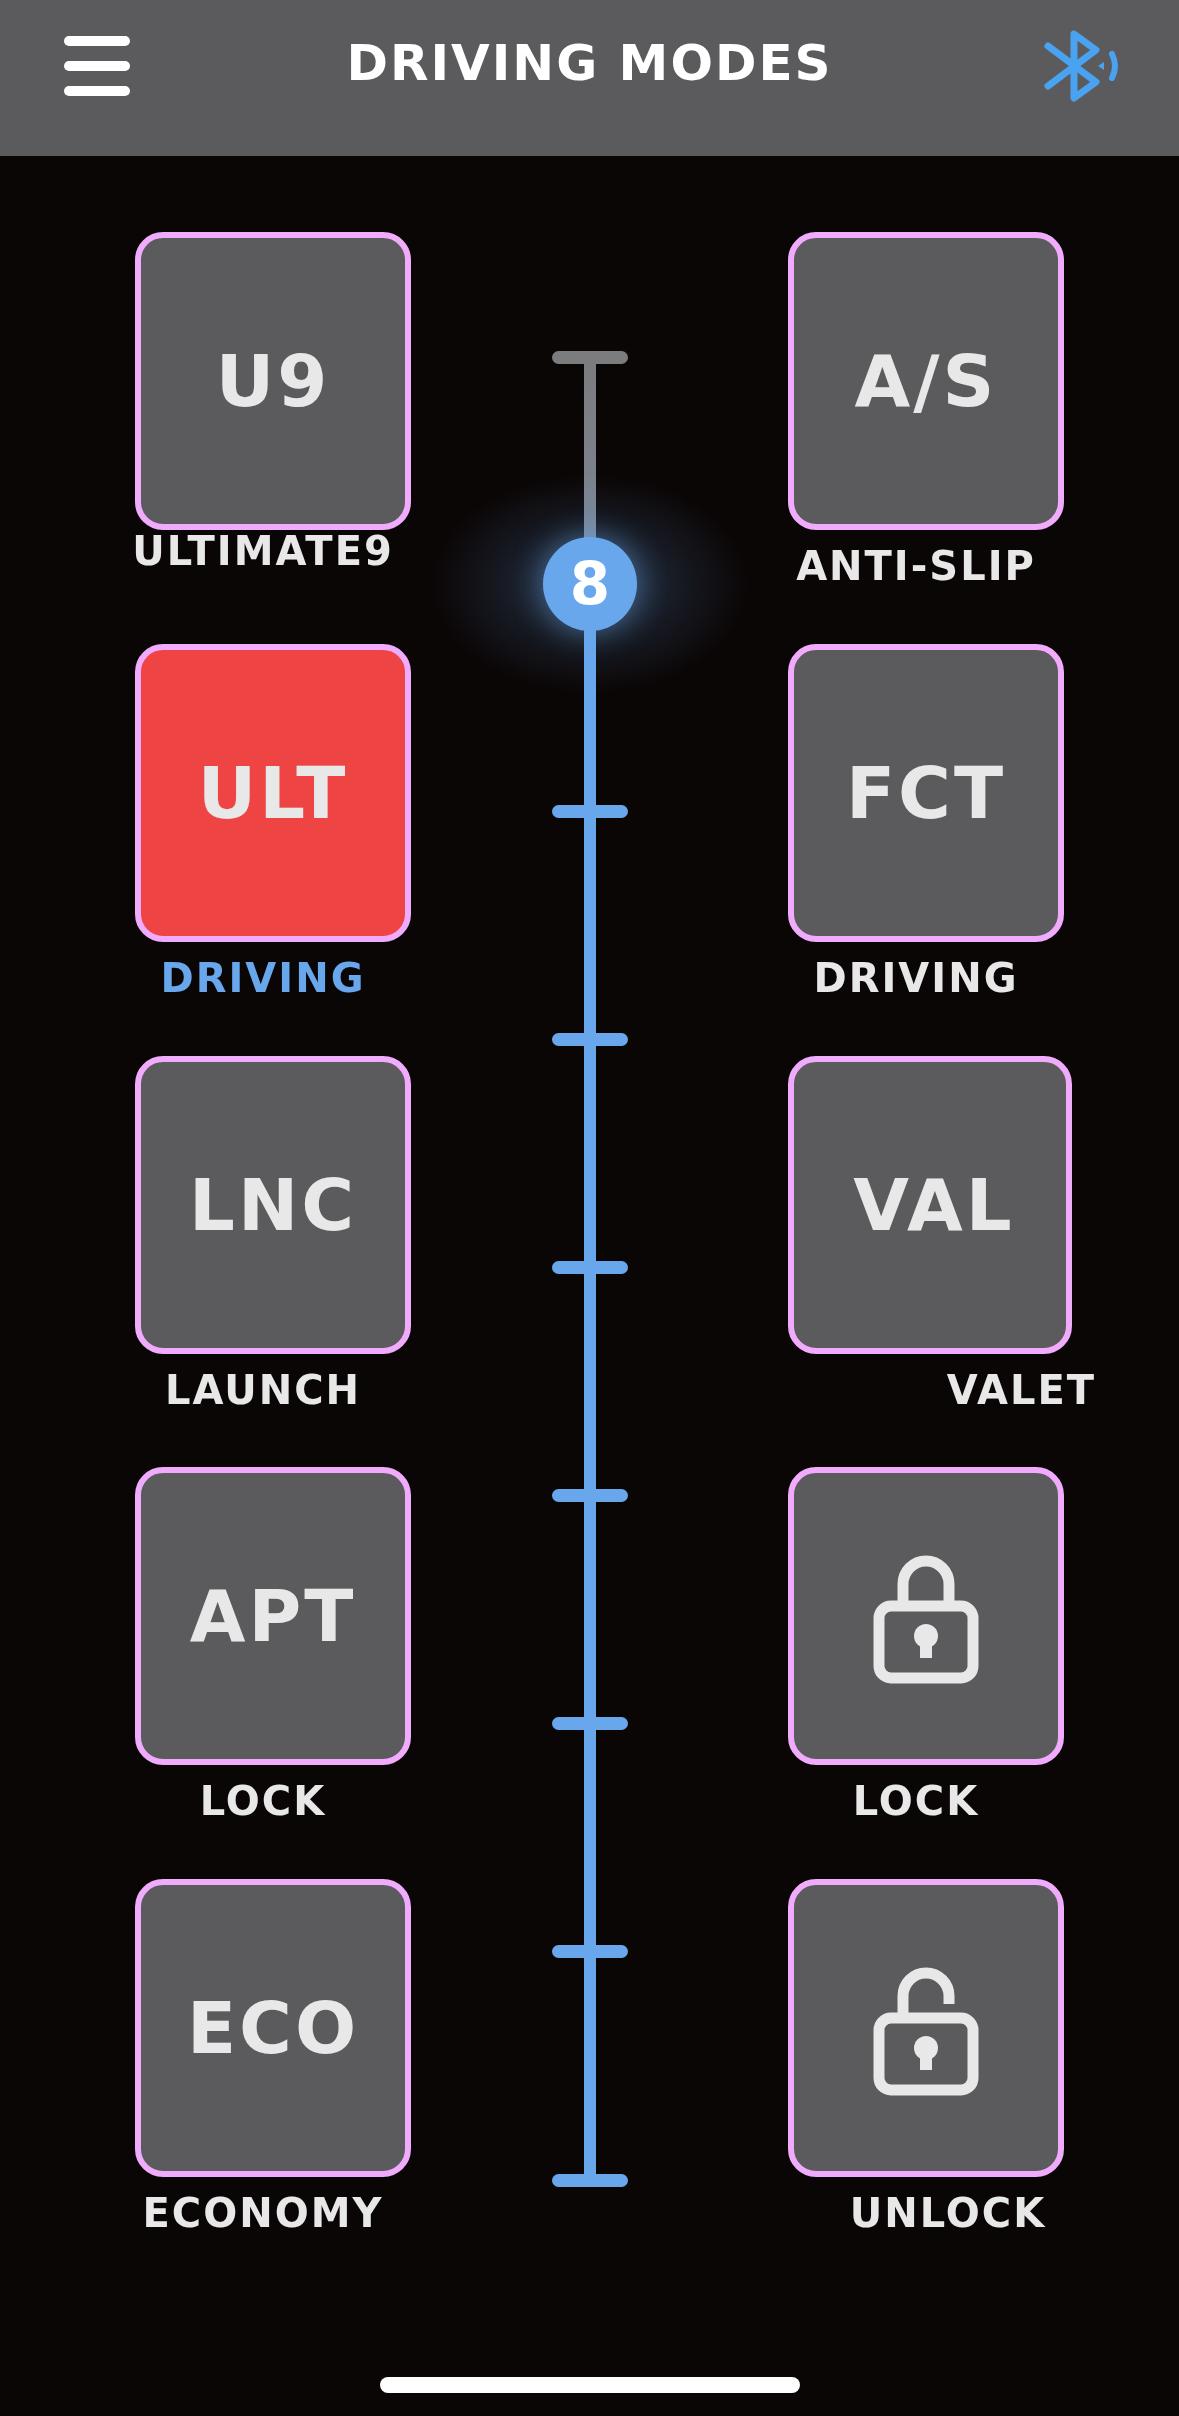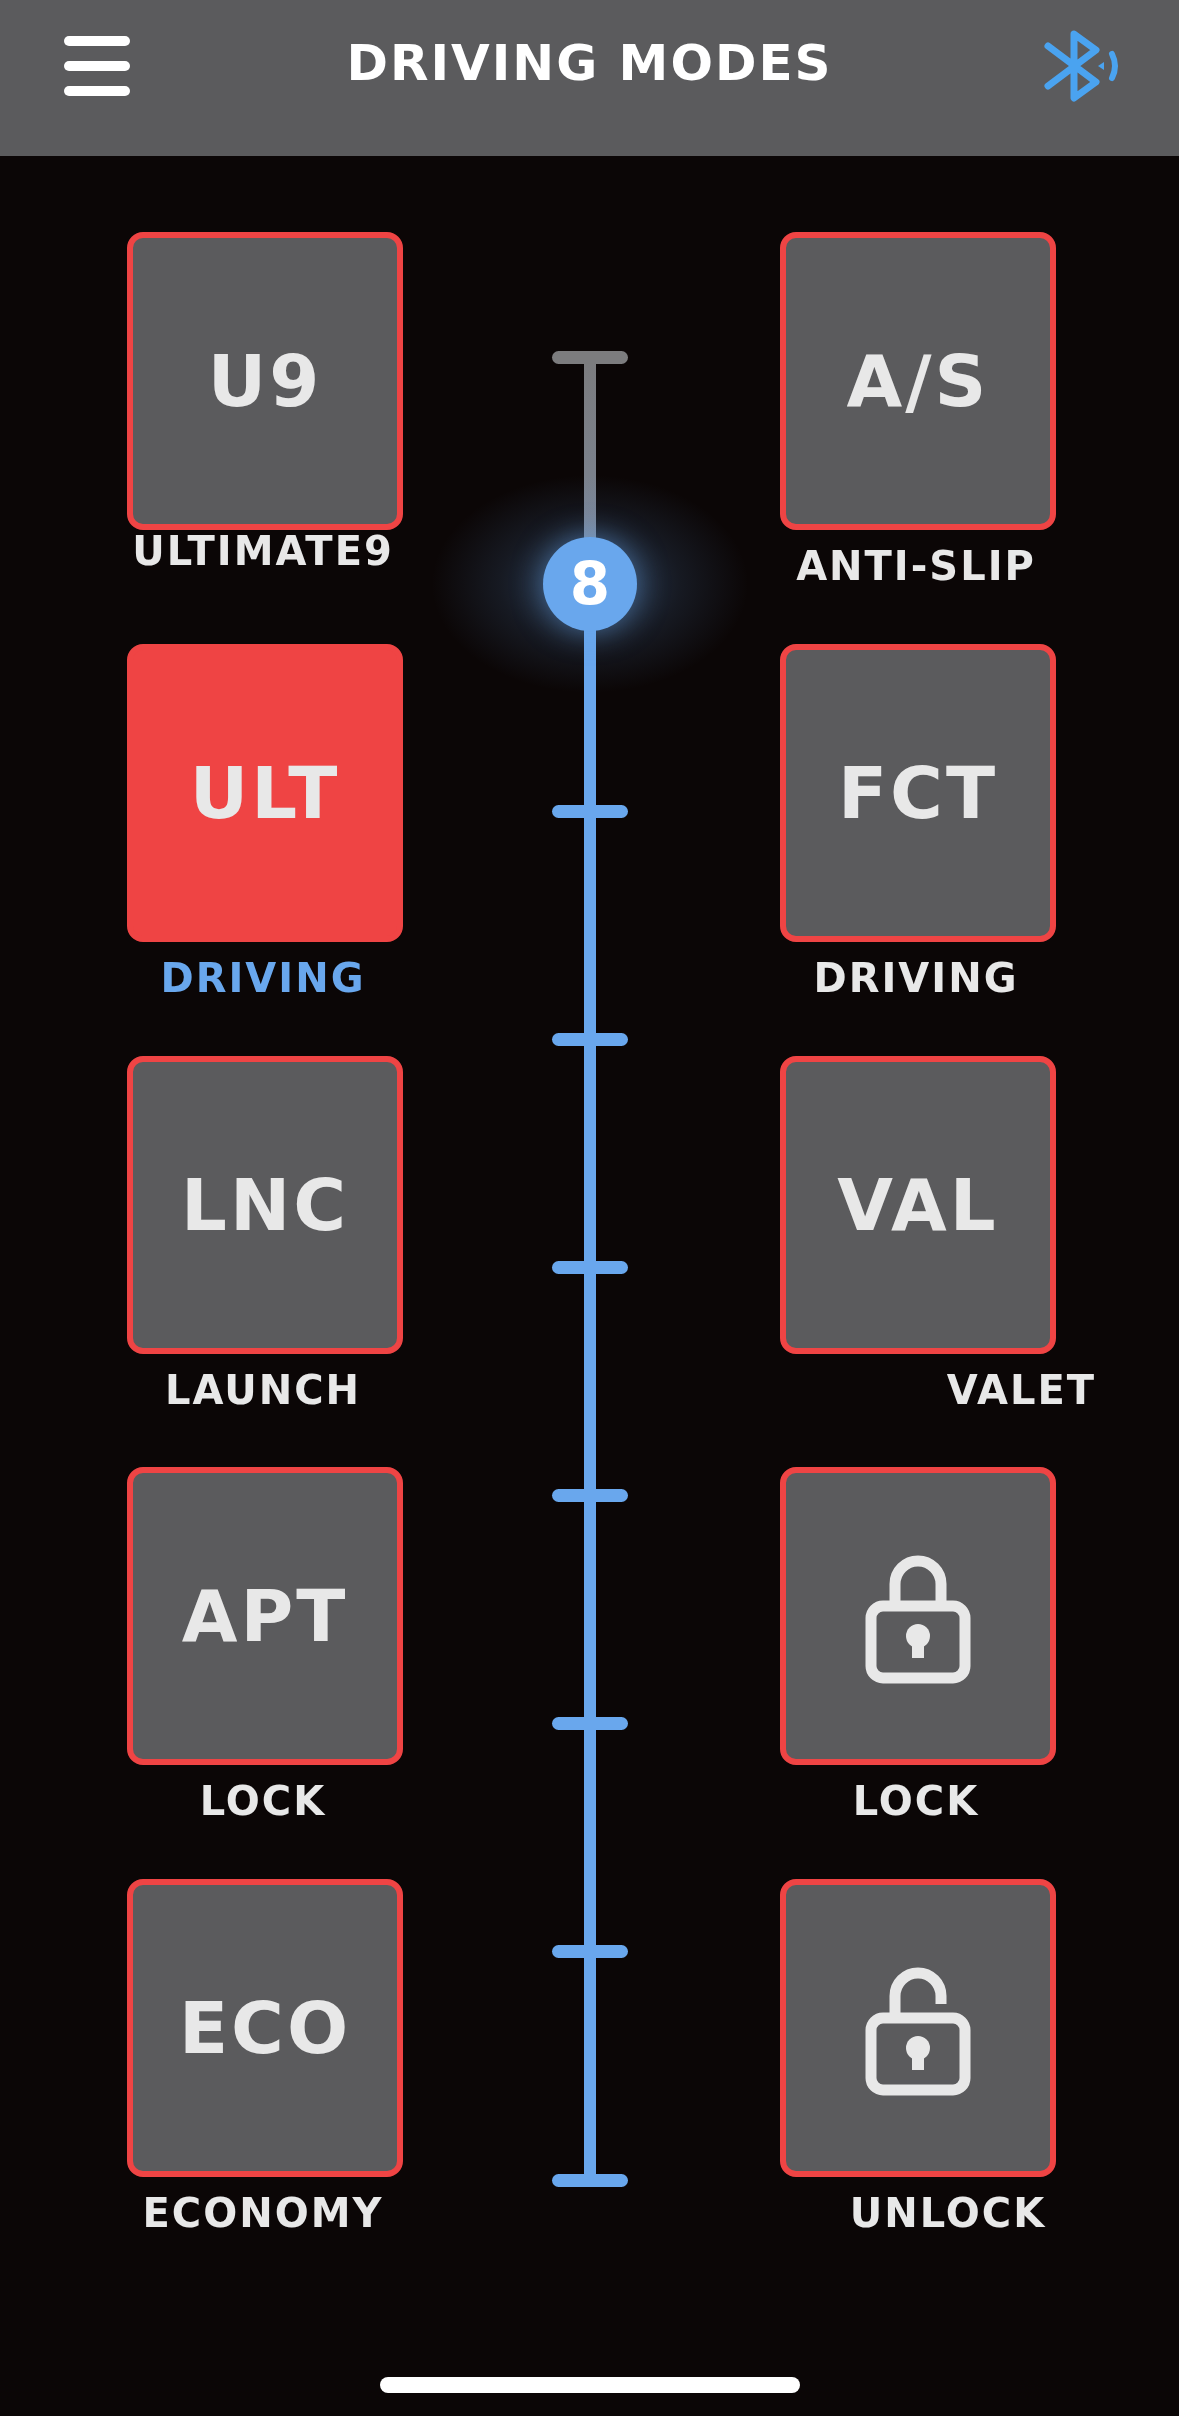--- a/index.html
+++ b/index.html
@@ -12,23 +12,23 @@
   }
   .menu-btn { position:absolute; left:64px; top:36px; width:68px; height:60px; cursor:pointer; }
   .menu-btn span { position:absolute; left:0; width:66px; height:10px; border-radius:5px; background:#ffffff; }
   .title {
     position:absolute; left:0; right:0; top:30px; text-align:center; color:#ffffff;
     font-size:50px; font-weight:bold; letter-spacing:2px; line-height:66px;
   }
   .bt-btn { position:absolute; left:1040px; top:26px; width:84px; height:80px; cursor:pointer; }
 
   .tile {
-    position:absolute; width:264px; height:286px; border:6px solid #ef4444; border-radius:16px;
+    position:absolute; width:264px; height:286px; border:6px solid #f0abfc; border-radius:28px;
     background:#5b5b5d; box-sizing:content-box; cursor:pointer;
-    display:flex; align-items:center; justify-content:center;
+    display:flex; align-items:center; justify-content:center;margin-left:8px;
   }
   .tile.active { background:#ef4444; }
   .tile-code { color:#e8e8e8; font-size:72px; font-weight:bold; letter-spacing:3px; }
   .tile-label {
     position:absolute; width:360px; text-align:center; color:#e8e8e8; font-size:40px;
     font-weight:bold; letter-spacing:2px; line-height:50px;
   }
   .tile-label.active { color:#69a7ed; }
 
   .slider { position:absolute; left:540px; top:340px; width:100px; height:1860px; }
@@ -98,21 +98,21 @@
 <div class="tile" style="left:780px; top:232px;">
   <span class="tile-code">A/S</span>
 </div>
 <div class="tile-label" style="left:736px; top:541px;">ANTI-SLIP</div>
 
 <div class="tile" style="left:780px; top:644px;">
   <span class="tile-code">FCT</span>
 </div>
 <div class="tile-label" style="left:736px; top:953px;">DRIVING</div>
 
-<div class="tile" style="left:780px; top:1056px;">
+<div class="tile" style="left:780px; top:1056px;padding-left:8px;">
   <span class="tile-code">VAL</span>
 </div>
 <div class="tile-label" style="left:736px; top:1365px;text-align:right;">VALET</div>
 
 <div class="tile" style="left:780px; top:1467px;">
   <svg width="110" height="140" viewBox="0 0 110 140">
     <path d="M32 62 V38 A23 23 0 0 1 78 38 V62" fill="none" stroke="#e8e8e8" stroke-width="11"></path>
     <rect x="8" y="60" width="94" height="72" rx="12" fill="none" stroke="#e8e8e8" stroke-width="11"></rect>
     <circle cx="55" cy="90" r="12" fill="#e8e8e8"></circle>
     <rect x="49" y="92" width="12" height="20" fill="#e8e8e8"></rect>

